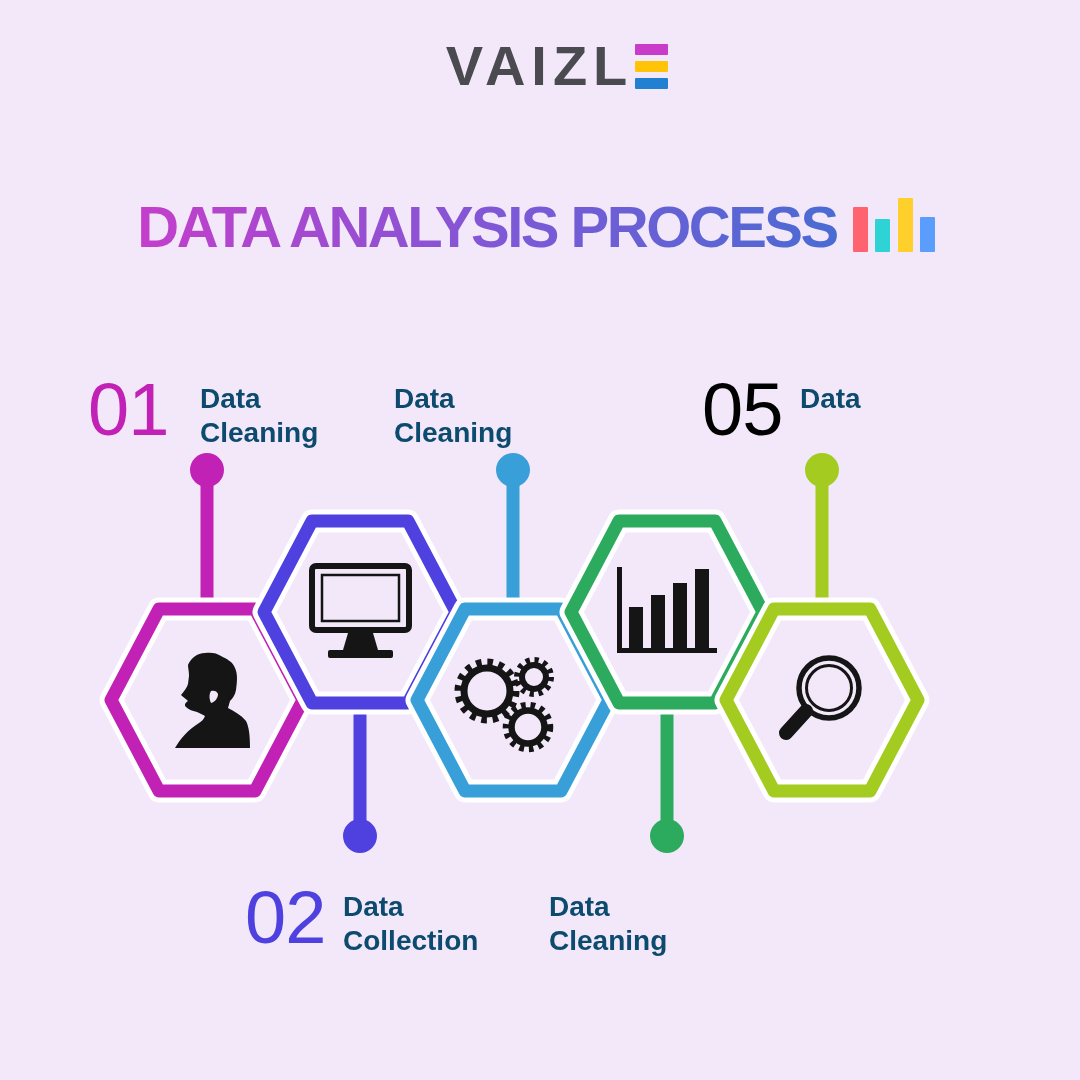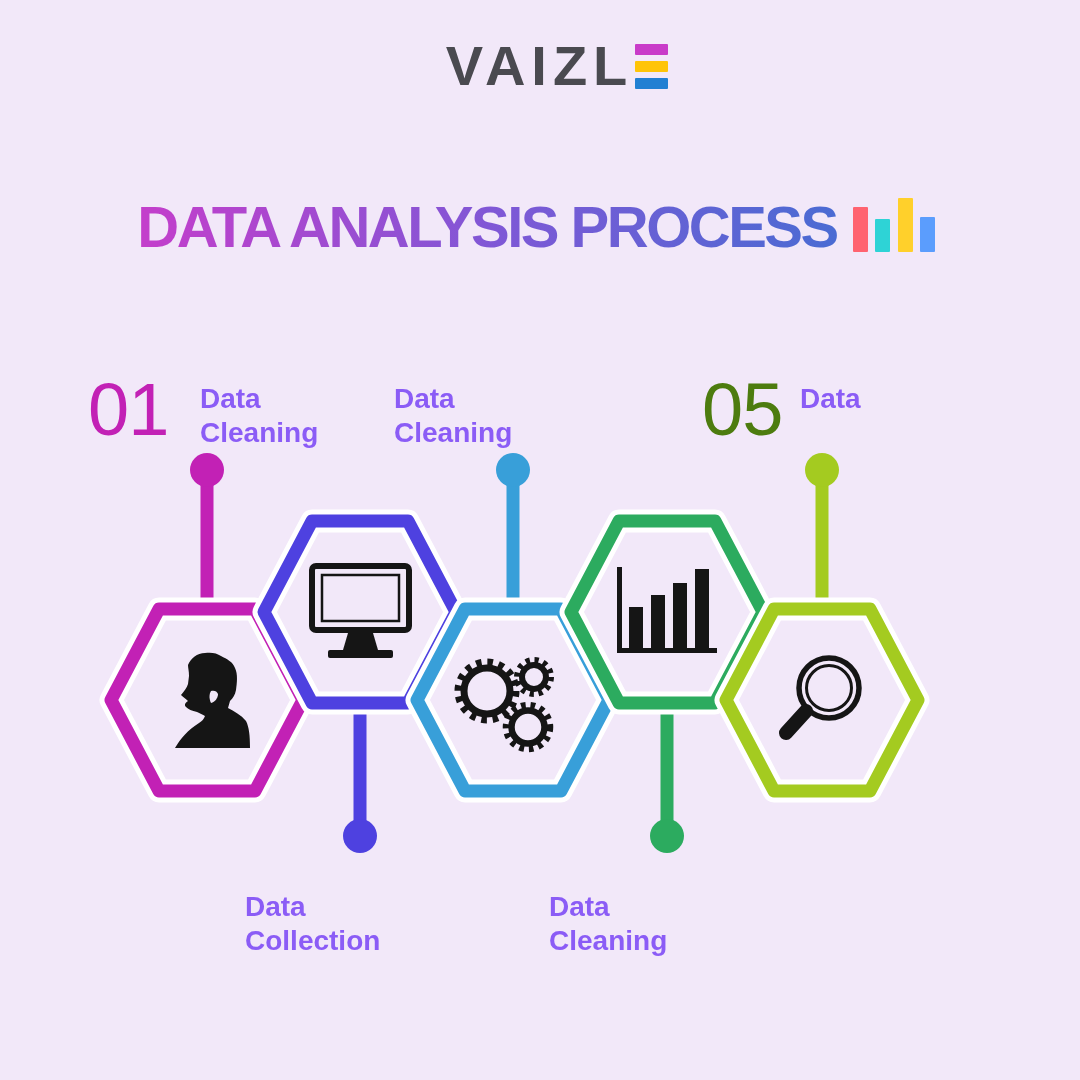--- a/index.html
+++ b/index.html
@@ -18,23 +18,23 @@
     font-size:58px;font-weight:800;letter-spacing:-2.5px;line-height:1;white-space:nowrap;
     background:linear-gradient(90deg,#c43ecb 0%,#7e58d6 52%,#4a6bd3 100%);
     -webkit-background-clip:text;background-clip:text;color:transparent;
   }
   .title-icon{display:block;margin-bottom:2px;}
   
   .diagram{position:absolute;left:0;top:0;width:1080px;height:1080px;}
   
   .step-group{position:absolute;display:flex;gap:18px;align-items:flex-start;}
   .step-num{width:80px;font-size:74px;font-weight:400;line-height:0.8;letter-spacing:-1px;}
-  .step-lbl{font-size:28px;font-weight:700;line-height:1.22;color:#8b5cf6;padding-top:2px;white-space:nowrap;}
+  .step-lbl{font-size:28px;font-weight:700;line-height:1.22;color:#0c4a6e;padding-top:2px;white-space:nowrap;}
   .step-lbl span{display:block;}
-  .c1{color:#c221b5}.c2{color:#4e41e0}.c3{color:#389fd9}.c4{color:#2cab5f}.c5{color:#4d7c0f}
+  .c1{color:#c221b5}.c2{color:#4e41e0}.c3{color:#389fd9}.c4{color:#2cab5f}.c5{color:#000000}
 </style>
 </head>
 <body>
 
 <div class="canvas">
 
   <div class="logo">
     <div class="logo-word">VAIZL</div>
     <div class="logo-e">
       <svg width="33" height="11">
@@ -144,20 +144,21 @@
   </div>
 
   <div class="step-group" style="left:702px;top:380px;">
     <div class="step-num c5">05</div>
     <div class="step-lbl">
       <span>Data</span>
     </div>
   </div>
 
   <div class="step-group" style="left:245px;top:888px;">
+    <div class="step-num c2">02</div>
     <div class="step-lbl">
       <span>Data</span>
       <span>Collection</span>
     </div>
   </div>
 
   <div class="step-group" style="left:549px;top:888px;">
     <div class="step-lbl">
       <span>Data</span>
       <span>Cleaning</span>

